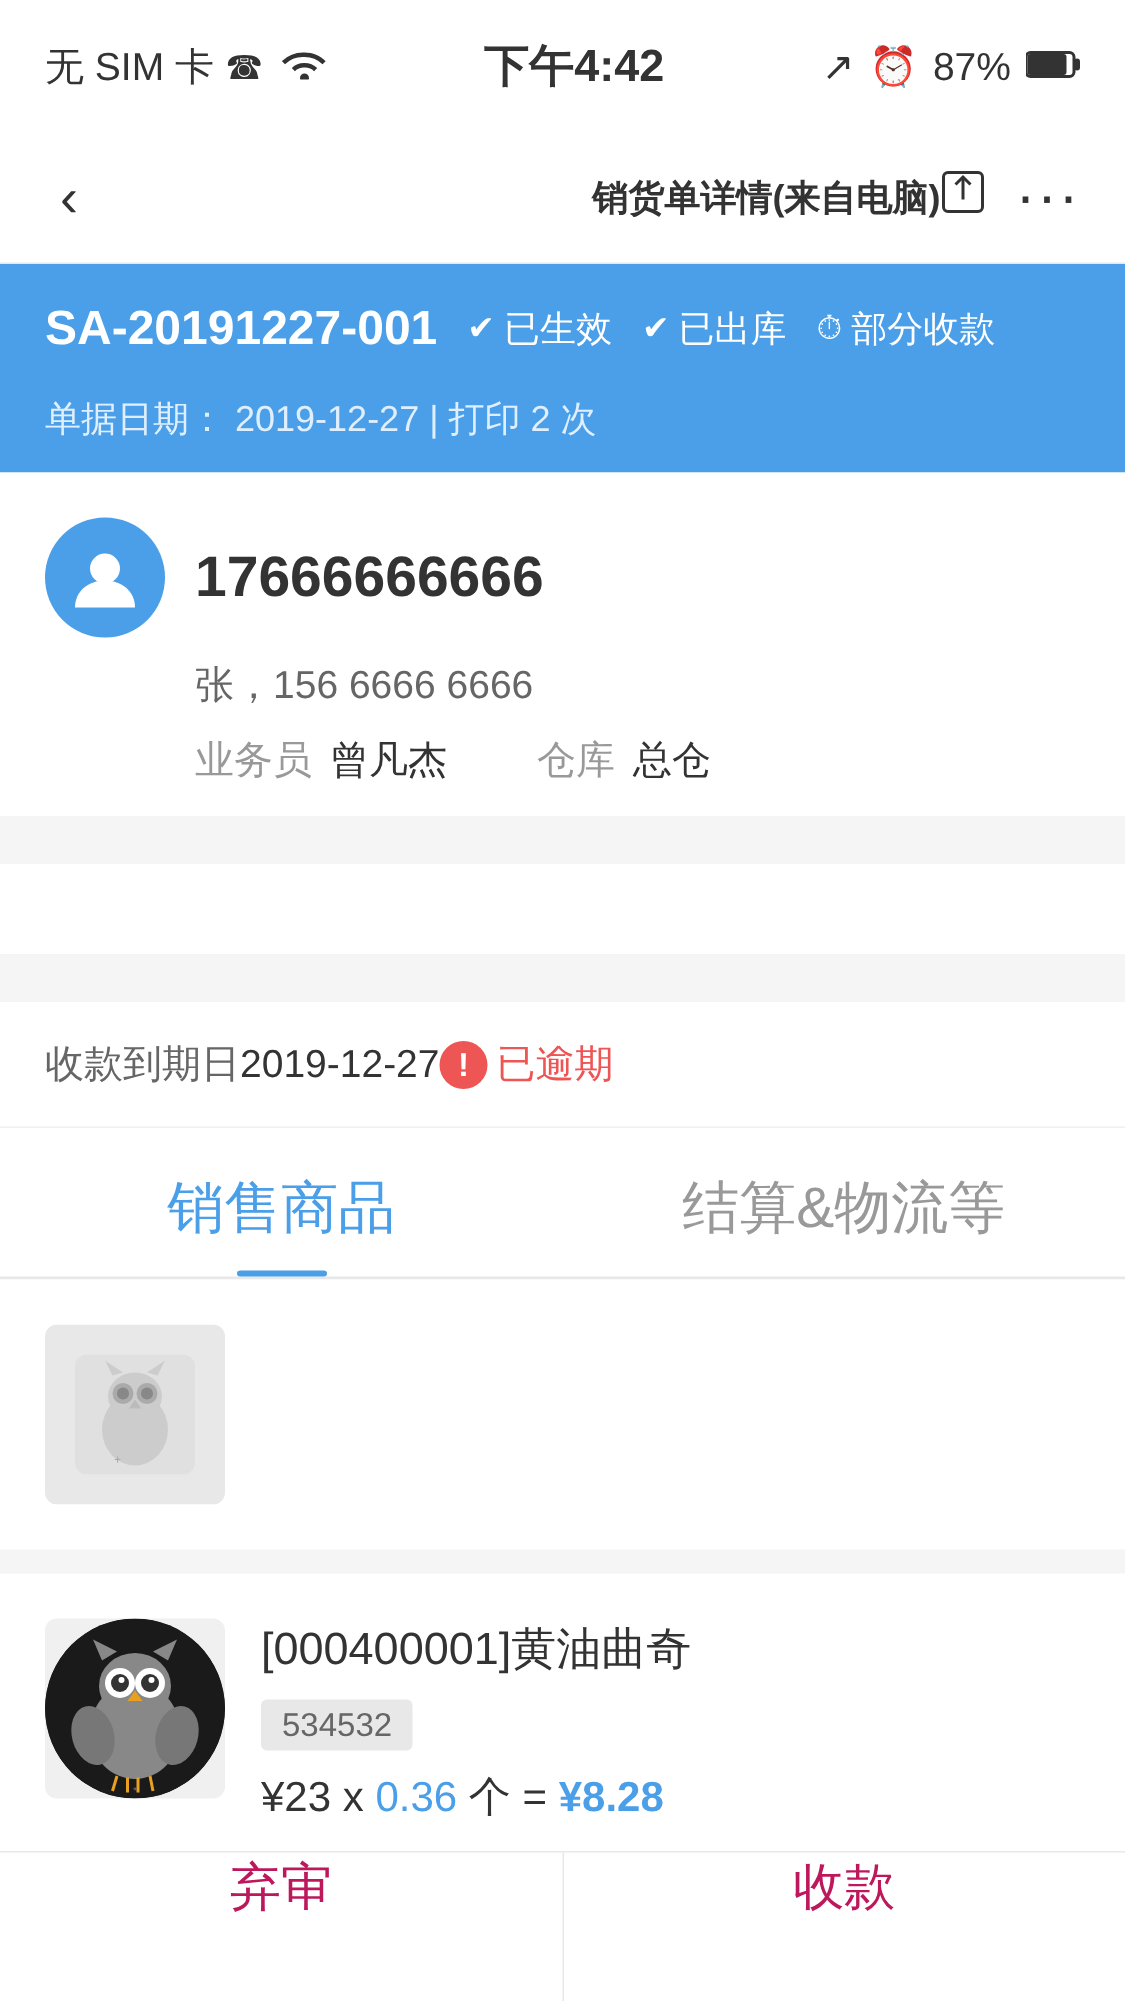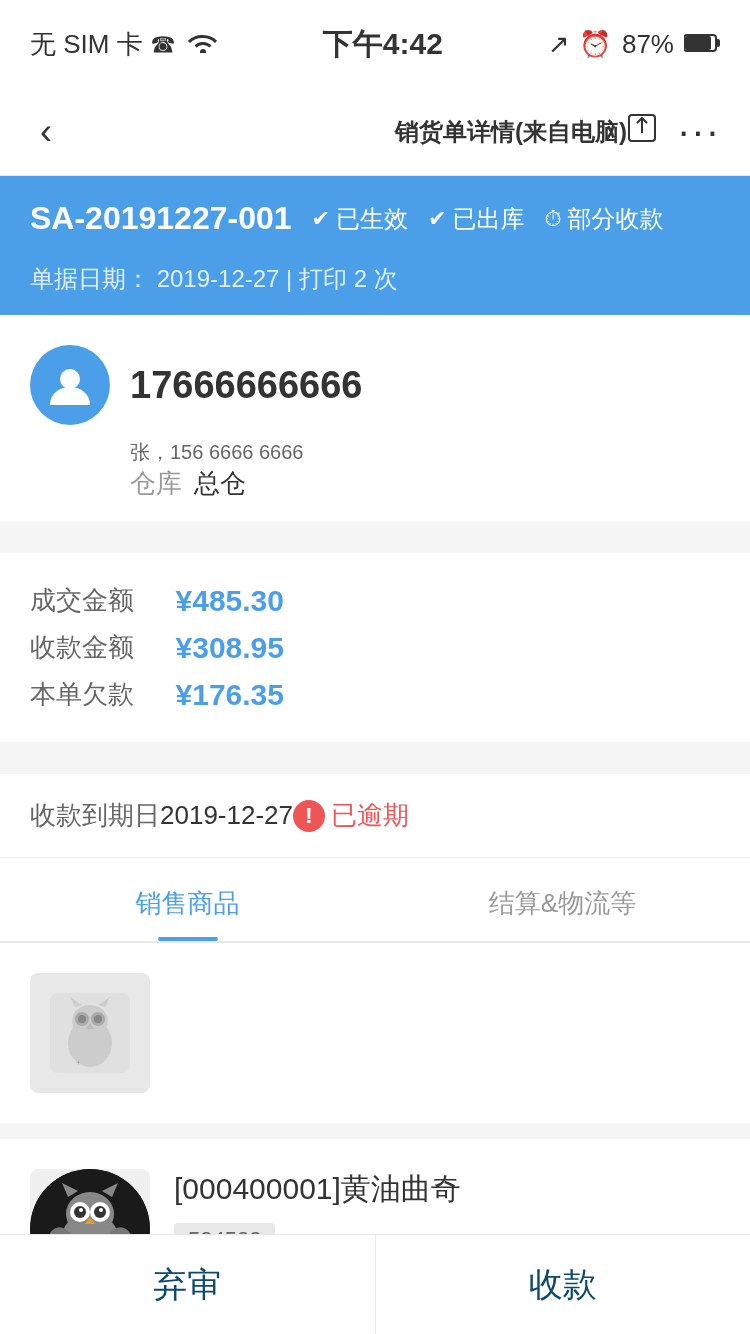--- a/index.html
+++ b/index.html
@@ -117,24 +117,24 @@
       justify-content: center;
       flex-shrink: 0;
     }
     .avatar svg { width: 48px; height: 48px; }
     .customer-name {
       font-size: 38px;
       font-weight: 600;
       color: #333;
     }
     .customer-sub {
-      font-size: 20px;
+      font-size: 26px;
       color: #666;
       margin-left: 100px;
-      margin-bottom: 0;
+      margin-bottom: 15px;
     }
     .customer-meta {
       display: flex;
       align-items: center;
       margin-left: 100px;
       gap: 60px;
     }
     .meta-item {
       display: flex;
       align-items: center;
@@ -213,21 +213,21 @@
     .tabs-section {
       background: #fff;
       display: flex;
       border-bottom: 2px solid #e8e8e8;
       margin-bottom: 0;
     }
     .tab-item {
       flex: 1;
       text-align: center;
       padding: 28px 16px 20px;
-      font-size: 26px;
+      font-size: 38px;
       color: #999;
       position: relative;
       cursor: pointer;
     }
     .tab-item.active {
       color: #4a9fe8;
     }
     .tab-item.active::after {
       content: '';
       position: absolute;
@@ -305,25 +305,25 @@
       height: 100px;
       background: #fff;
       border-top: 1px solid #e8e8e8;
       display: flex;
       align-items: center;
     }
     .bottom-btn {
       flex: 1;
       text-align: center;
       font-size: 34px;
-      color: #0c4a6e;
+      color: #be185d;
       cursor: pointer;
       height: 100%;
       display: flex;
-      align-items: center;
+      align-items: flex-start;
       justify-content: center;
     }
     .bottom-btn:first-child {
       border-right: 1px solid #e8e8e8;
     }
 
     .divider { height: 16px; background: #f5f5f5; }
 
     
     .owl-img {
@@ -408,43 +408,33 @@
       <svg viewBox="0 0 48 48" fill="white">
         <circle cx="24" cy="18" r="10"></circle>
         <path d="M4 44c0-11 9-18 20-18s20 7 20 18"></path>
       </svg>
     </div>
     <span class="customer-name">17666666666</span>
   </div>
   <div class="customer-sub">张，156 6666 6666</div>
   <div class="customer-meta">
     <div class="meta-item">
+      <span class="meta-label">业务员</span>
+      <span class="meta-value">曾凡杰</span>
+    </div>
+    <div class="meta-item">
       <span class="meta-label">仓库</span>
       <span class="meta-value">总仓</span>
     </div>
   </div>
 </div>
 
 <div class="divider"></div>
 
 <div class="stats-section">
-  <div class="stats-right">
-    <div class="stats-right-row">
-      <span class="amount-label">成交金额</span>
-      <span class="amount-value">¥485.30</span>
-    </div>
-    <div class="stats-right-row">
-      <span class="amount-label">收款金额</span>
-      <span class="amount-value">¥308.95</span>
-    </div>
-    <div class="stats-right-row">
-      <span class="amount-label">本单欠款</span>
-      <span class="amount-value">¥176.35</span>
-    </div>
-  </div>
 </div>
 
 <div class="divider"></div>
 
 <div class="due-section">
   <span class="due-label">收款到期日</span>
   <span class="due-date">2019-12-27</span>
   <span class="overdue-badge">
     <span class="overdue-icon">!</span>
     <span>已逾期</span>

